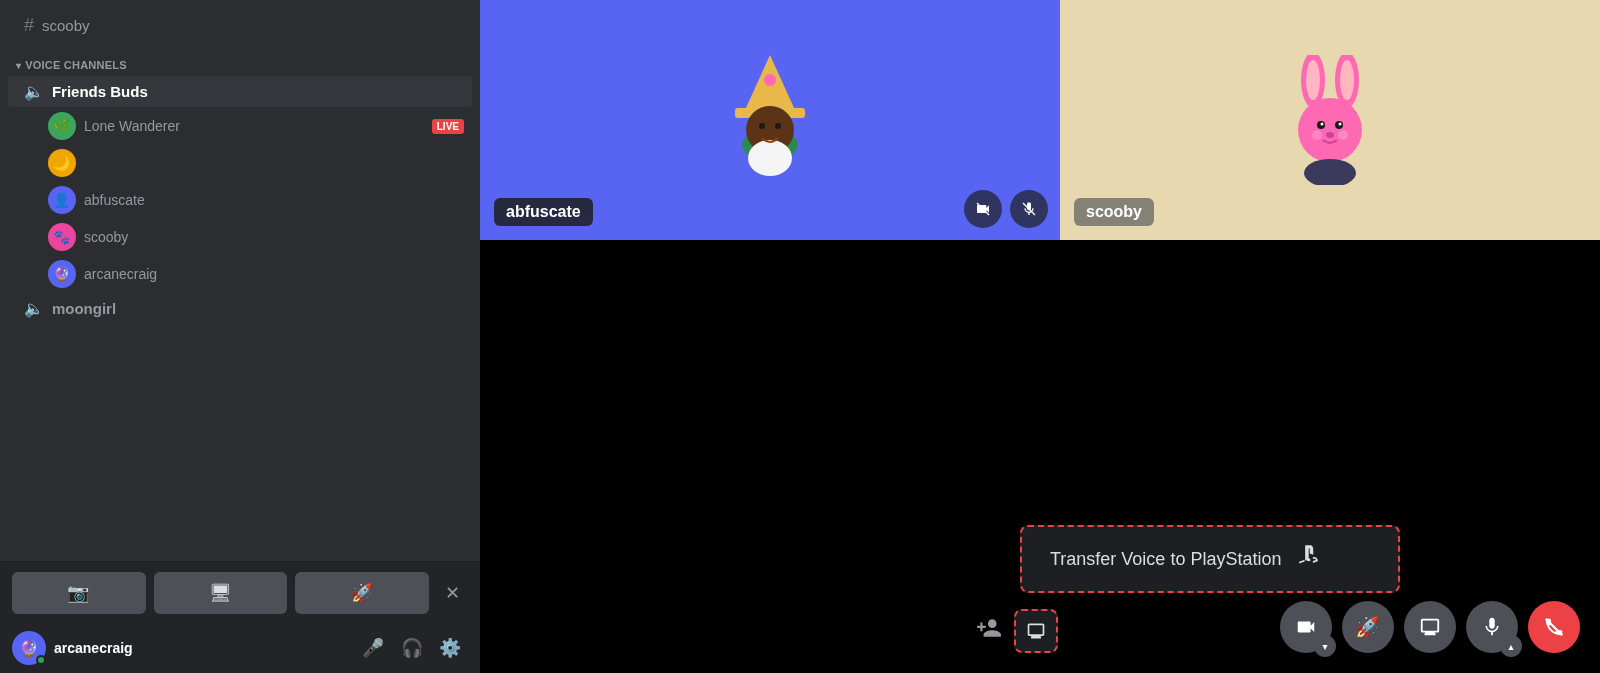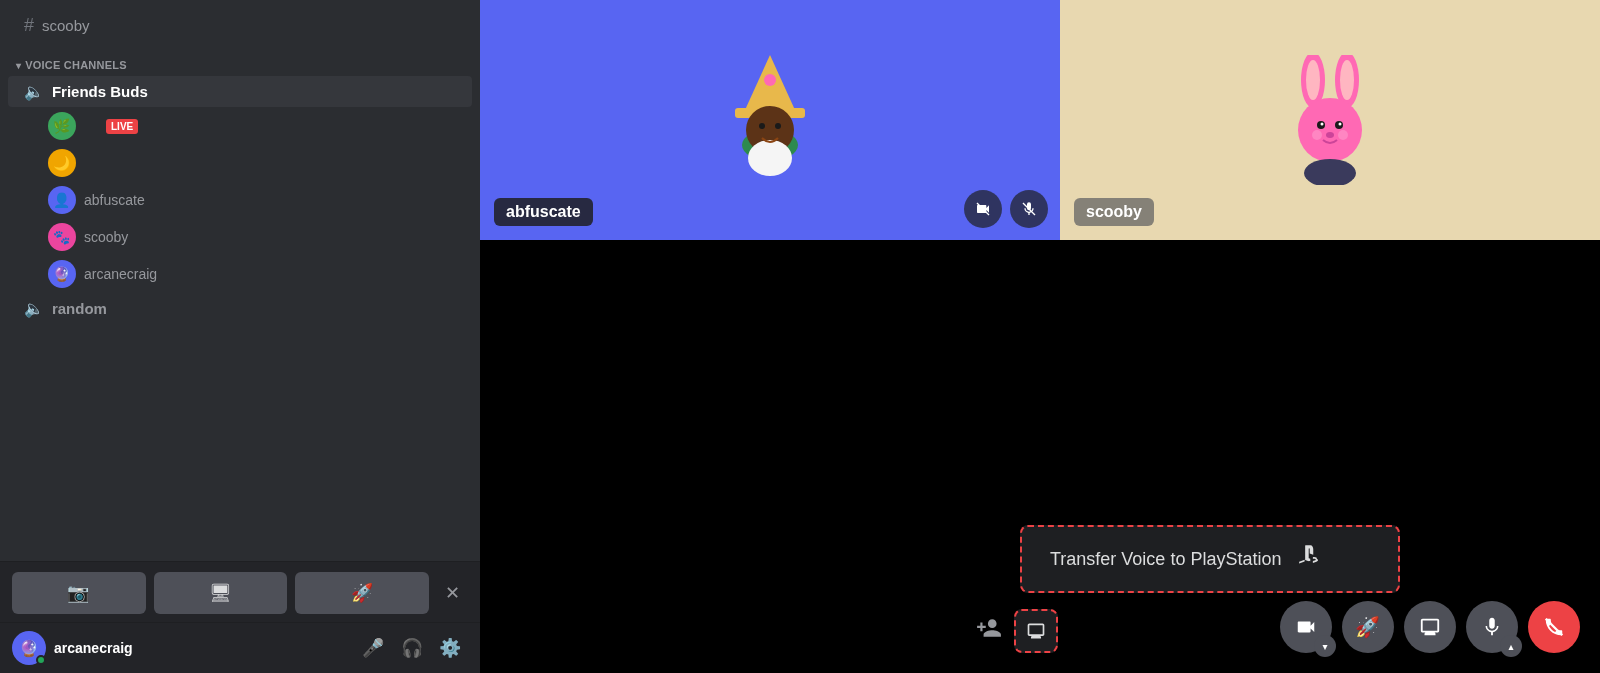--- a/index.html
+++ b/index.html
@@ -434,20 +434,21 @@
       <span>VOICE CHANNELS</span>
     </div>
 
     <div class="voice-channel-item active">
       <span class="speaker-icon">🔈</span>
       <span>Friends Buds</span>
     </div>
 
     <div class="voice-member">
       <div class="avatar" style="background:#3ba55c; color:white;">🌿</div>
+      <span class="name">Lone Wanderer</span>
       <span class="live-badge">LIVE</span>
     </div>
 
     <div class="voice-member">
       <div class="avatar" style="background:#f0a500; color:white;">🌙</div>
     </div>
 
     <div class="voice-member">
       <div class="avatar" style="background:#5865f2; color:white;">👤</div>
       <span class="name">abfuscate</span>
@@ -458,21 +459,21 @@
       <span class="name">scooby</span>
     </div>
 
     <div class="voice-member">
       <div class="avatar" style="background:#5865f2; color:white;">🔮</div>
       <span class="name">arcanecraig</span>
     </div>
 
     <div class="voice-channel-item">
       <span class="speaker-icon">🔈</span>
-      <span>random</span>
+      <span>moongirl</span>
     </div>
   </div>
 
   <div class="voice-connected-panel">
     <div class="voice-actions">
       <button class="voice-action-btn">📷</button>
       <button class="voice-action-btn">🖥</button>
       <button class="voice-action-btn">🚀</button>
       <button class="voice-disconnect-btn">✕</button>
     </div>

